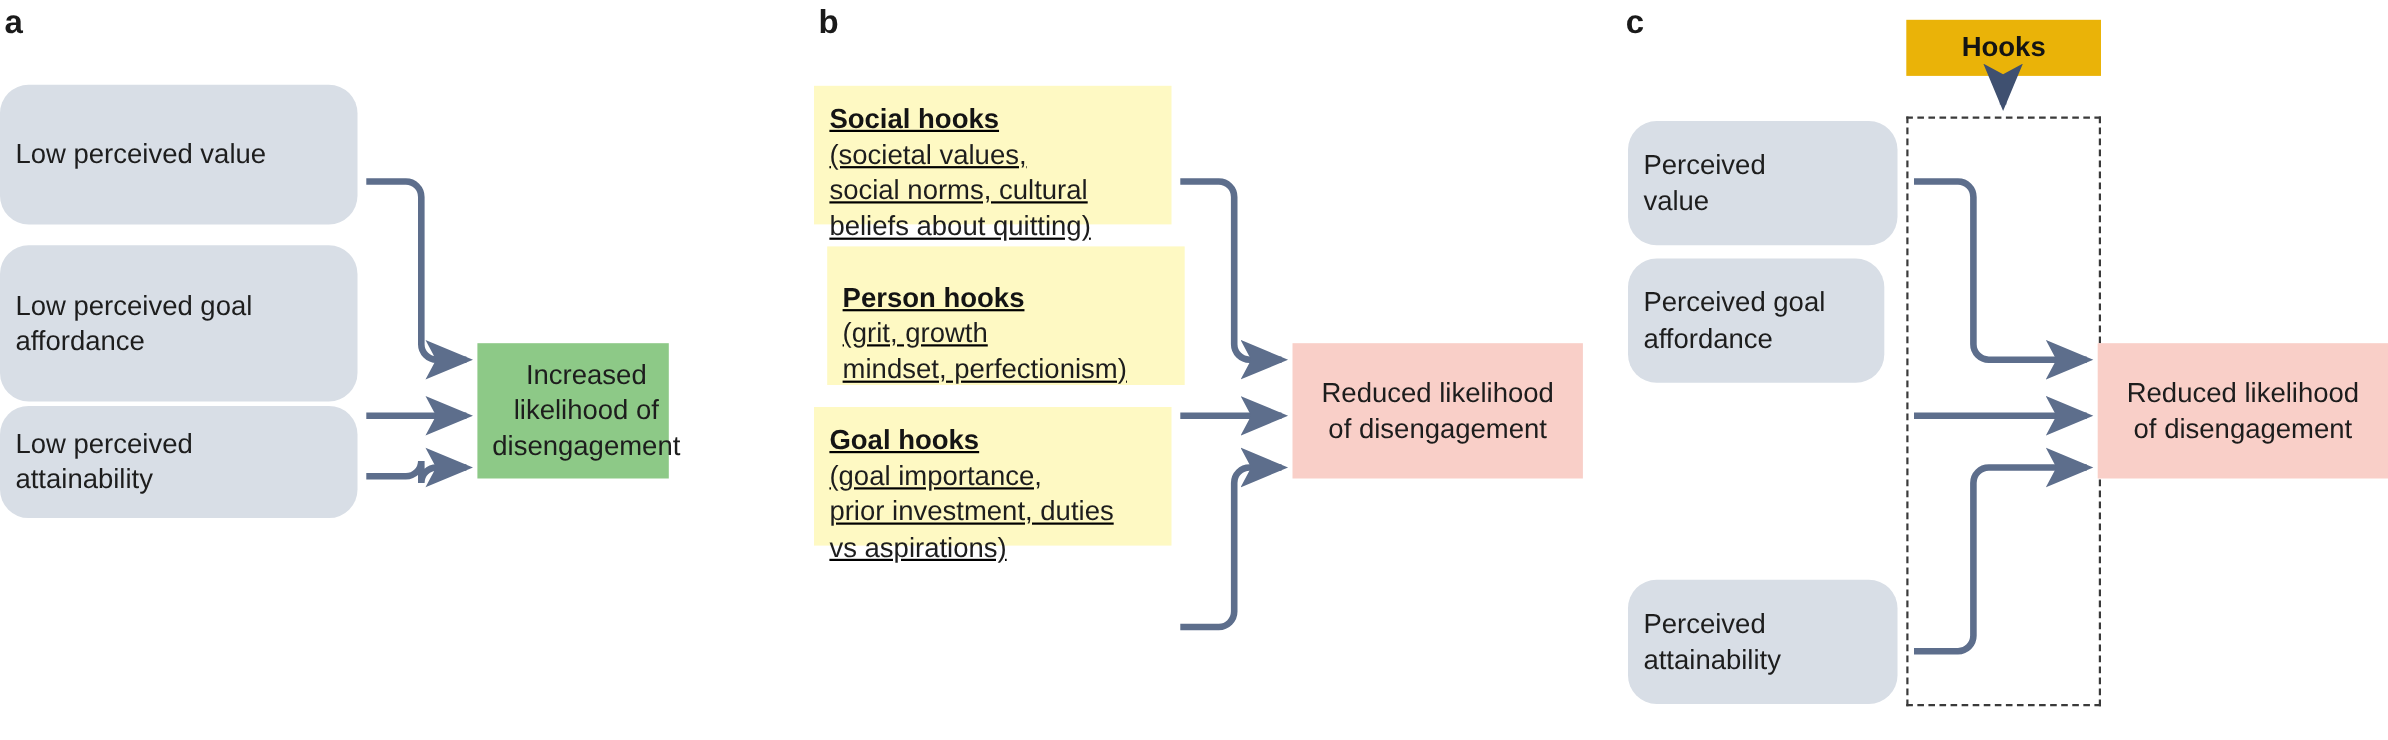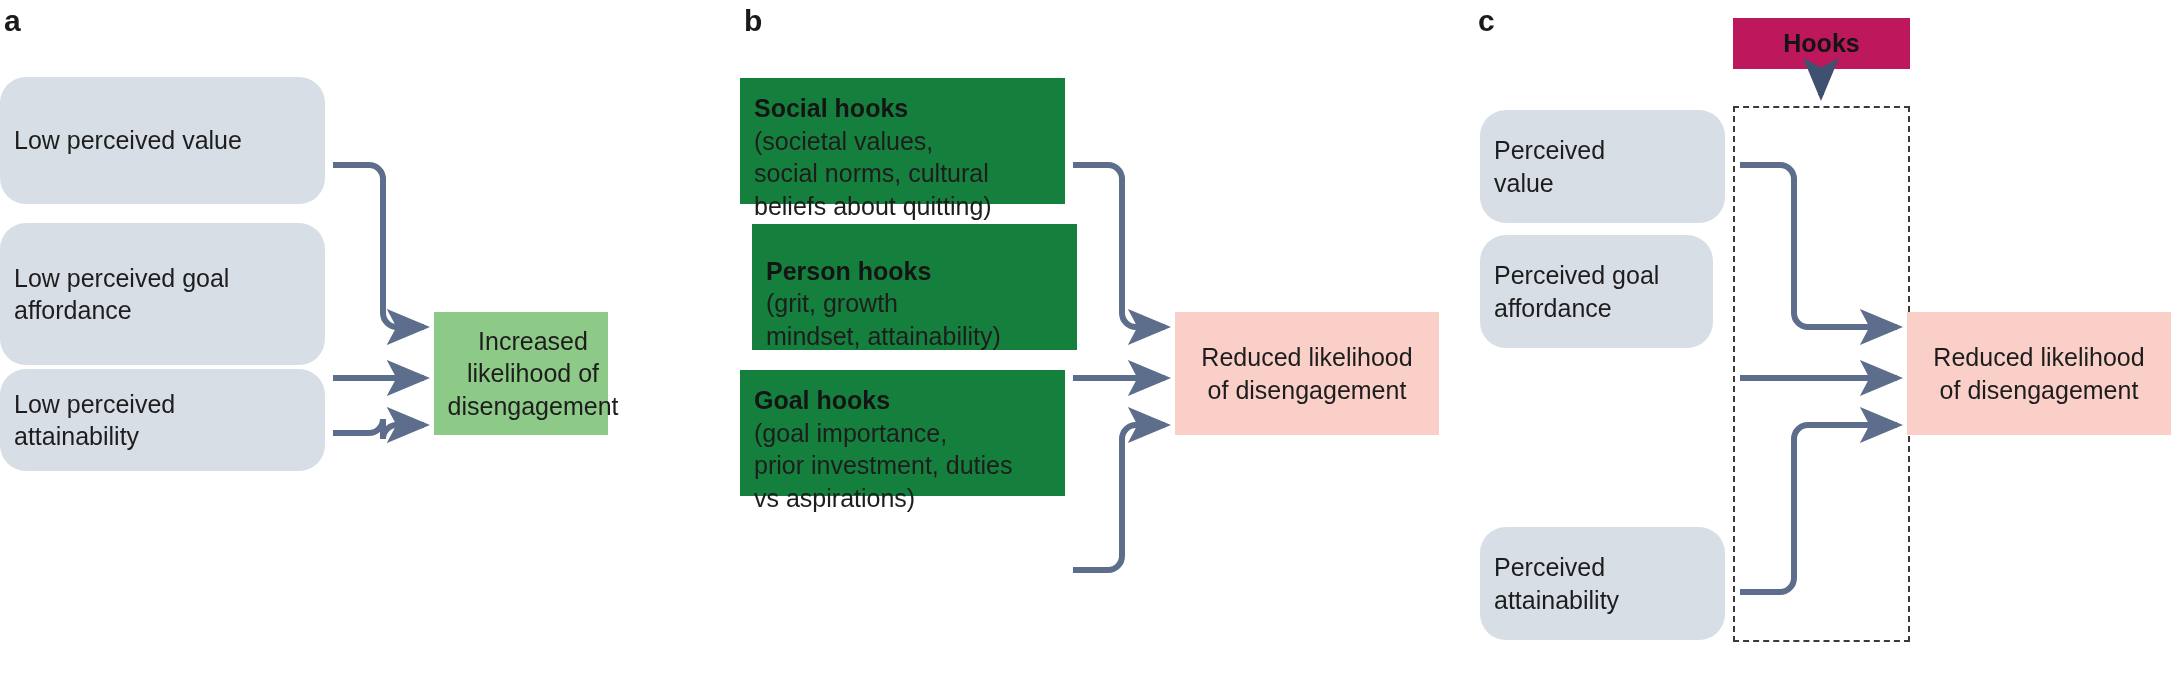--- a/index.html
+++ b/index.html
@@ -28,32 +28,32 @@
     align-items:center;
     box-sizing:border-box;
   }
   .box .txt{
     font-size:25px;
     line-height:1.30;
     color:#1d1d1d;
     white-space:pre-line;
   }
   .box.grey{ background:#d8dee6;border-radius:26px; }
-  .box.blue{ background:#15803d; }
+  .box.blue{ background:#fef9c3;text-decoration:underline; }
   .box.green{ background:#8dc987; }
   .box.pink{ background:#f9cfc8; }
   .box.left-pad{ padding-left:14px; }
   .box.center{ justify-content:center; text-align:center; }
   .box .txt b{
     font-weight:700;
     color:#141414;
   }
   .hooks-box{
     position:absolute;
-    background:#be185d;
+    background:#eab308;
     display:flex;
     align-items:center;
     justify-content:center;
   }
   .hooks-box .txt{
     font-size:25px;
     font-weight:700;
     color:#141414;
     line-height:1;
   }
@@ -110,21 +110,21 @@
     <span class="txt">
       <b>Social hooks</b><br><span>(societal values,
 social norms, cultural
 beliefs about quitting)</span>
     </span>
   </div>
 
   <div class="box blue left-pad" style="left:752px; top:224px; width:325px; height:126px;">
     <span class="txt">
       <b>Person hooks</b><br><span>(grit, growth
-mindset, attainability)</span>
+mindset, perfectionism)</span>
     </span>
   </div>
 
   <div class="box blue left-pad" style="left:740px; top:370px; width:325px; height:126px;">
     <span class="txt">
       <b>Goal hooks</b><br><span>(goal importance,
 prior investment, duties
 vs aspirations)</span>
     </span>
   </div>

